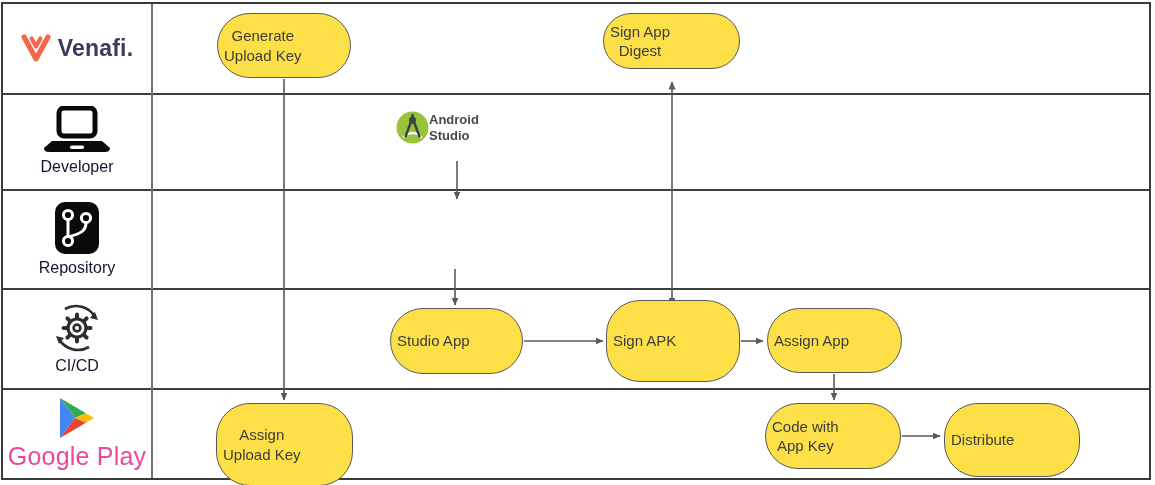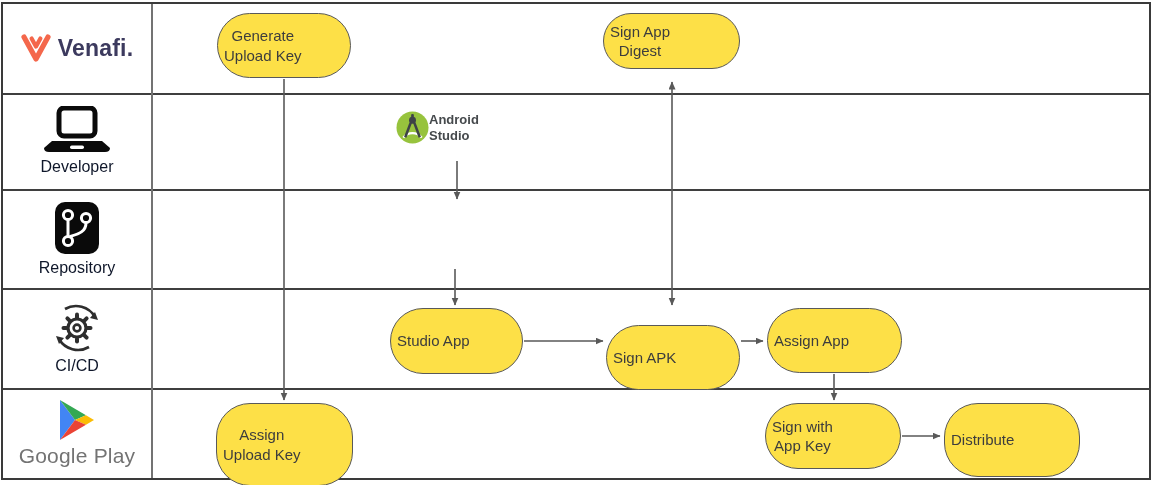--- a/index.html
+++ b/index.html
@@ -15,21 +15,21 @@
   .hline{position:absolute;left:3px;width:1148px;height:2px;background:#3f3f3f;}
   .vline{position:absolute;left:151px;top:4px;width:2px;height:474px;background:#737373;}
   .lane-label{
     position:absolute;left:3px;width:148px;
     display:flex;flex-direction:column;align-items:center;justify-content:center;
     gap:4px;color:#262626;
   }
   .lane-label .cap{font-size:16px;color:#0f172a;}
   .venafi-row{display:flex;align-items:center;gap:7px;}
   .venafi-text{font-size:23px;font-weight:bold;color:#3c3a5e;letter-spacing:.2px;}
-  .gplay-text{font-size:21px;color:#737373;letter-spacing:.2px;}
+  .gplay-text{font-size:25px;color:#ec4899;letter-spacing:.2px;}
   .node{
     position:absolute;display:flex;align-items:center;justify-content:flex-start;
     background:#fde047;border:1.6px solid #595959;border-radius:34px;
     box-sizing:border-box;z-index:3;
   }
   .node-label{
     font-size:15px;color:#3d3d3d;text-align:center;line-height:1.3;
     white-space:pre-line;padding:0 6px;
   }
   .connectors{position:absolute;left:0;top:0;width:1155px;height:485px;z-index:2;pointer-events:none;}
@@ -162,30 +162,30 @@
     <span class="node-label">Generate
 Upload Key</span>
   </div>
   <div class="node" style="left:603px;top:13px;width:137px;height:56px">
     <span class="node-label">Sign App
 Digest</span>
   </div>
   <div class="node" style="left:390px;top:308px;width:133px;height:66px">
     <span class="node-label">Studio App</span>
   </div>
-  <div class="node" style="left:606px;top:325px;width:134px;height:65px">
+  <div class="node" style="left:606px;top:300px;width:134px;height:82px">
     <span class="node-label">Sign APK</span>
   </div>
   <div class="node" style="left:767px;top:308px;width:135px;height:65px">
     <span class="node-label">Assign App</span>
   </div>
   <div class="node" style="left:216px;top:403px;width:137px;height:83px">
     <span class="node-label">Assign
 Upload Key</span>
   </div>
   <div class="node" style="left:765px;top:403px;width:136px;height:66px">
-    <span class="node-label">Sign with
+    <span class="node-label">Code with
 App Key</span>
   </div>
   <div class="node" style="left:944px;top:403px;width:136px;height:74px">
     <span class="node-label">Distribute</span>
   </div>
 </div>
 
 </body></html>

